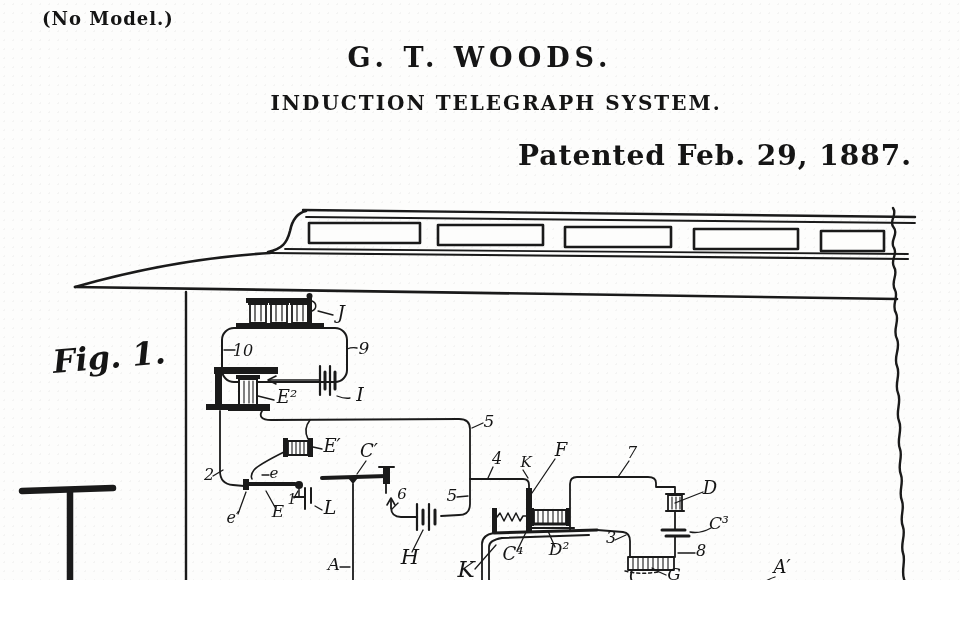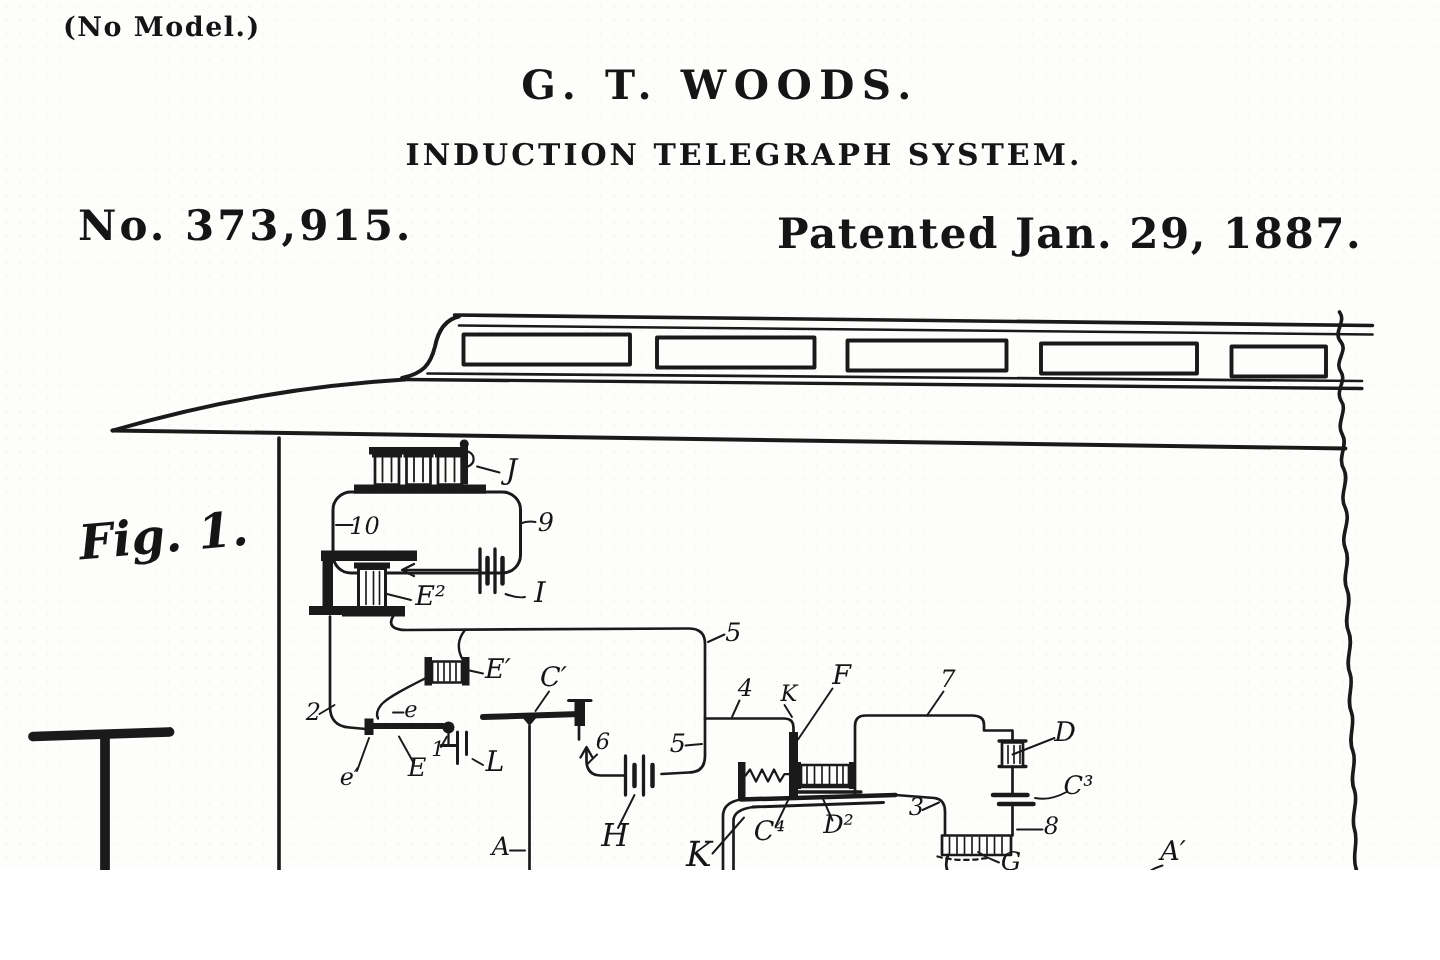--- a/index.html
+++ b/index.html
@@ -24,22 +24,21 @@
   .figname{font-weight:bold;}
 </style>
 </head>
 <body>
 
 <div class="page">
 
   <div class="hdr no-model">(No Model.)</div>
   <div class="hdr inventor">G. T. WOODS.</div>
   <div class="hdr ptitle">INDUCTION TELEGRAPH SYSTEM.</div>
-  <div class="hdr pnum">No. 373,915.</div>
-  <div class="hdr pdate">Patented Jan. 29, 1887.</div>
+  <div class="hdr pdate">Patented Feb. 29, 1887.</div>
 
   <svg width="960" height="640" viewBox="0 0 960 640">
     <g fill="none" stroke="#1a1a1a" stroke-linecap="round" stroke-linejoin="round">
 
       <g>
         <path d="M75,287 C145,267 205,257 270,253" stroke-width="2.6"></path>
         <path d="M75,287 L897,299" stroke-width="2.6"></path>
         <path d="M270,253 L908,259" stroke-width="2.2"></path>
         <path d="M285,249 L908,254" stroke-width="1.8"></path>
         <path d="M268,252 C282,249 287,243 290,231 C292,221 297,213 306,211" stroke-width="2.6"></path>

